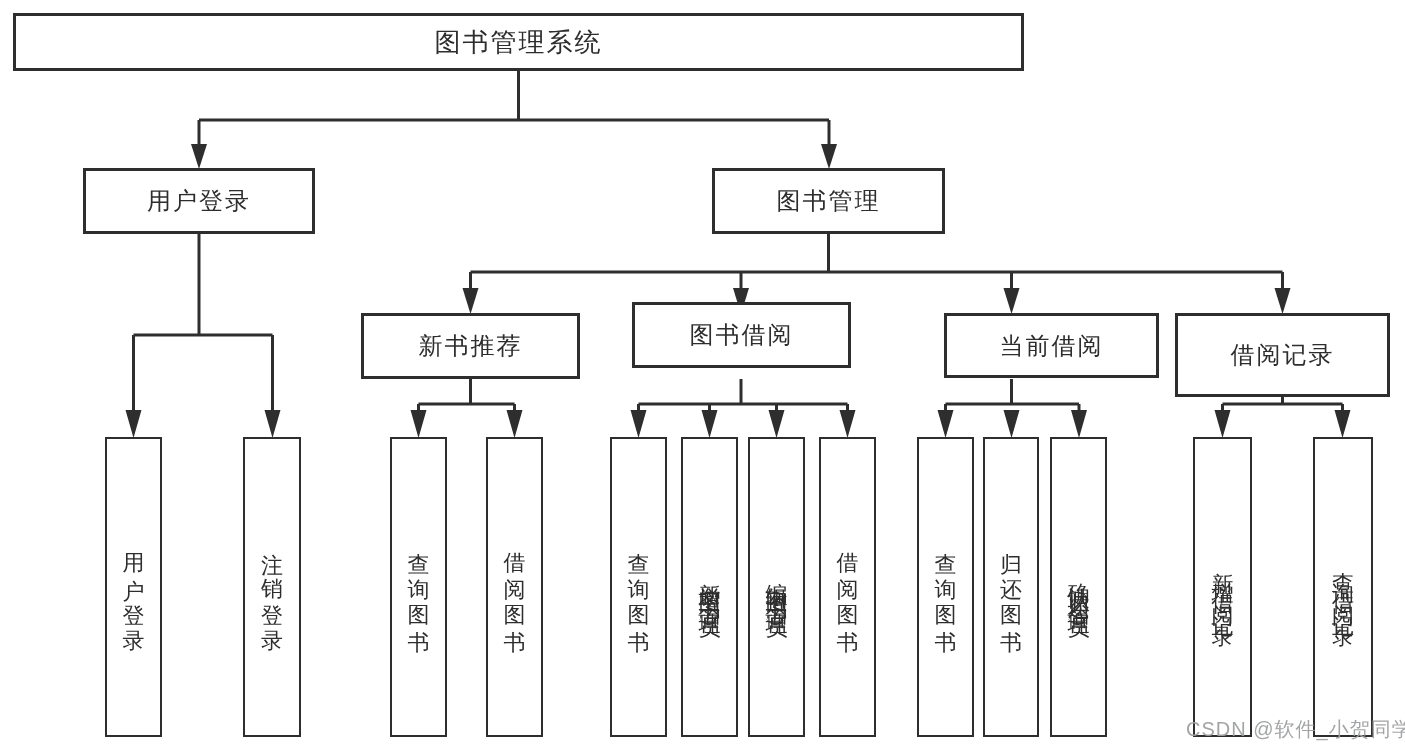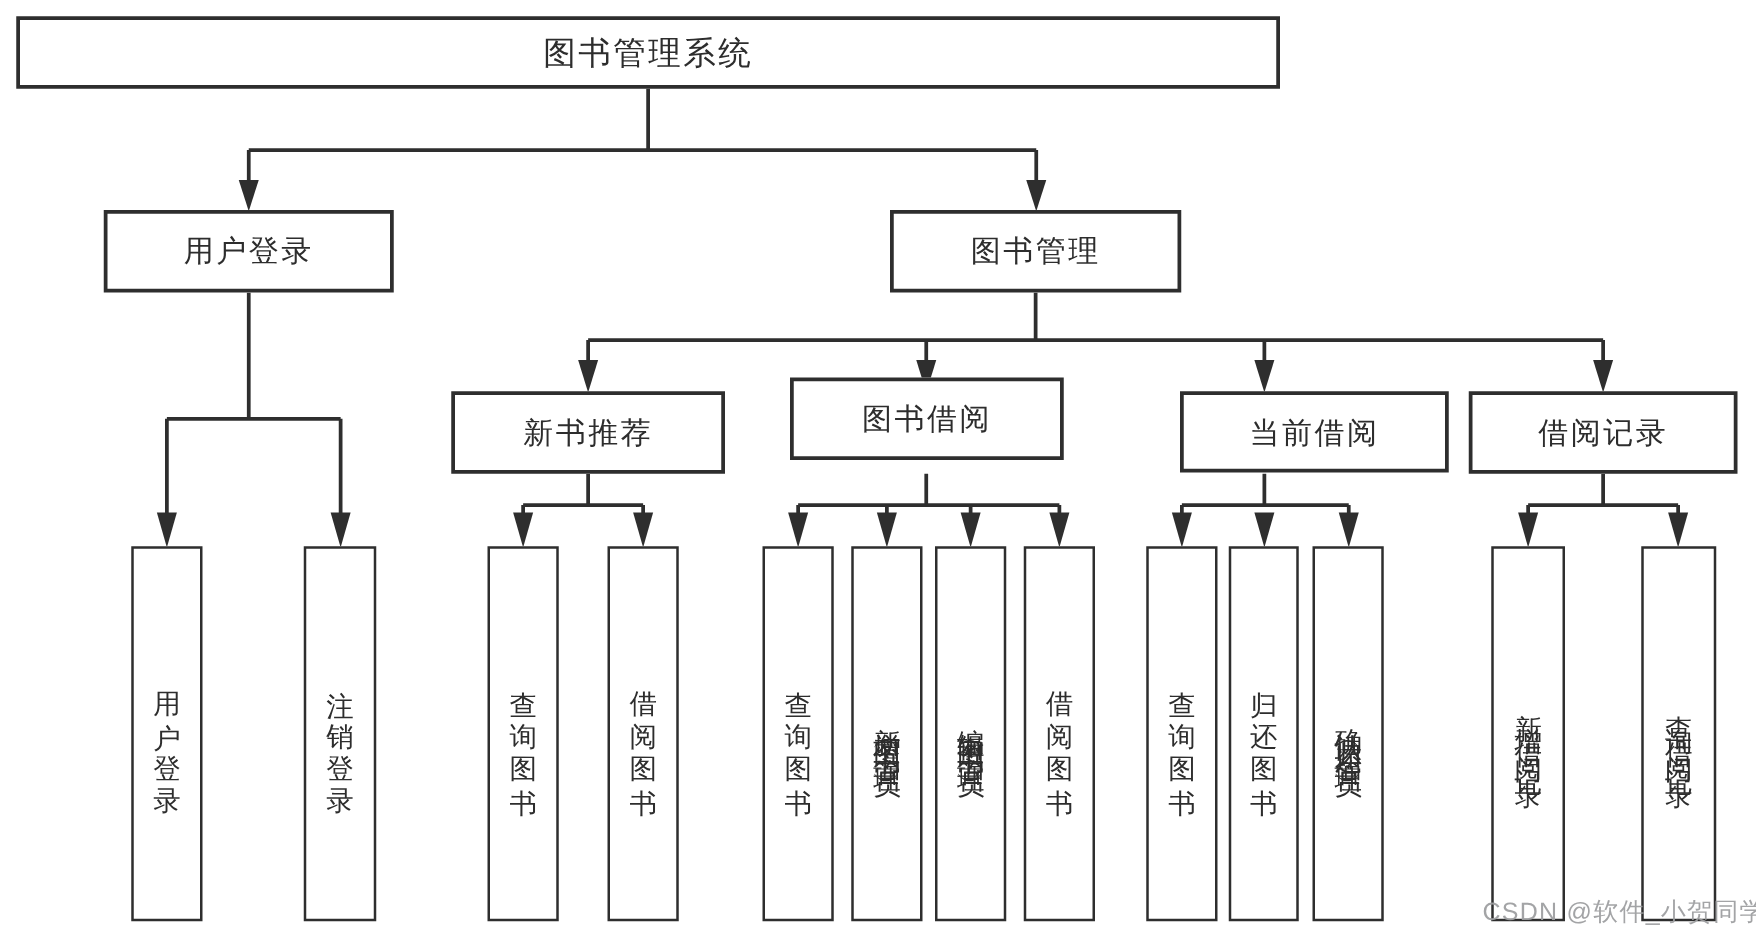--- a/index.html
+++ b/index.html
@@ -149,21 +149,21 @@
   </svg>
 
   <div class="node root" style="left:13px; top:13px; width:1011px; height:58px;">图书管理系统</div>
 
   <div class="node" style="left:83px; top:168px; width:232px; height:66px;">用户登录</div>
   <div class="node" style="left:361px; top:313px; width:219px; height:66px;">新书推荐</div>
 
   <div class="node" style="left:712px; top:168px; width:233px; height:66px;">图书管理</div>
   <div class="node" style="left:632px; top:302px; width:219px; height:66px;">图书借阅</div>
   <div class="node" style="left:904px; top:313px; width:215px; height:65px;margin-left:40px;">当前借阅</div>
-  <div class="node" style="left:1175px; top:313px; width:215px; height:66px;">借阅记录</div>
+  <div class="node" style="left:1175px; top:313px; width:215px; height:84px;">借阅记录</div>
 
   <div class="leaf" style="left:105px; width:57px;">
     <span class="sp4">用户登录</span>
   </div>
   <div class="leaf" style="left:243px; width:58px;">
     <span class="sp4">注销登录</span>
   </div>
 
   <div class="leaf" style="left:390px; width:57px;">
     <span class="sp4">查询图书</span>

